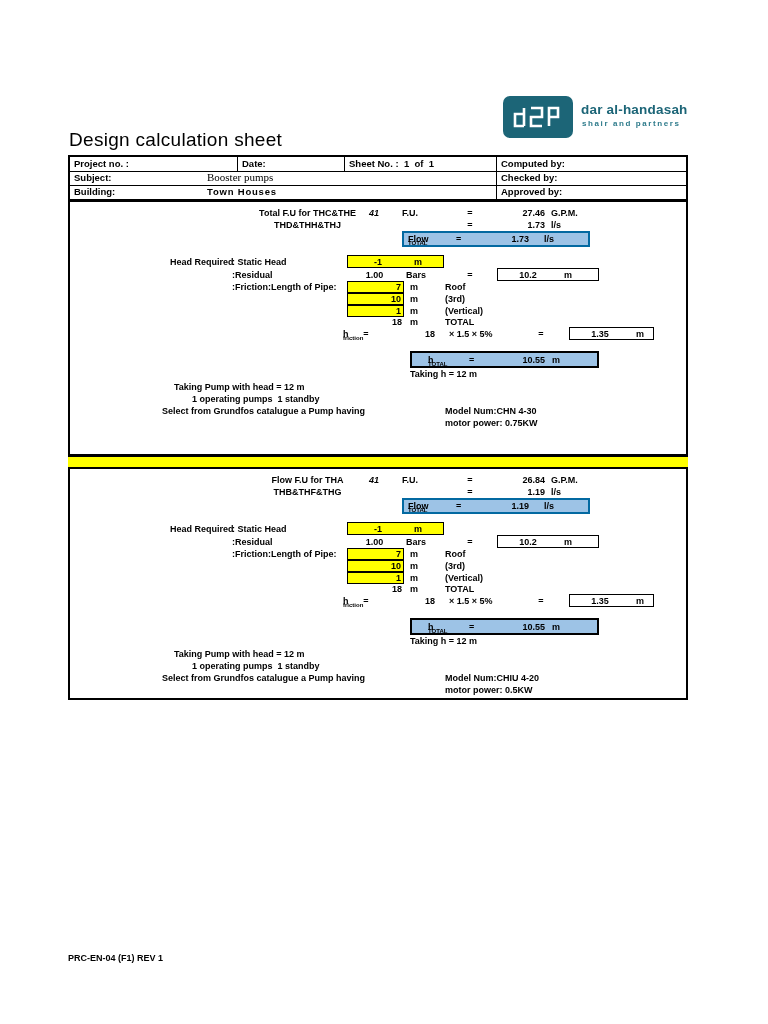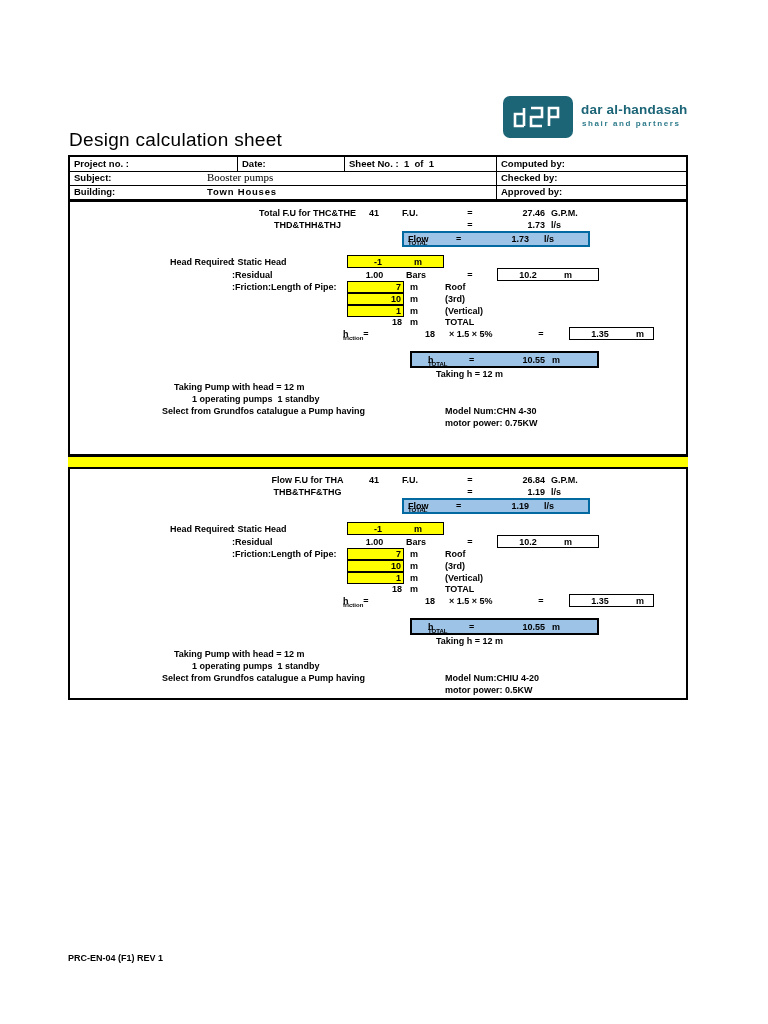--- a/index.html
+++ b/index.html
@@ -36,21 +36,21 @@
   .divider{position:absolute;left:-2px;right:-2px;top:252px;height:15px;background:var(--yellow);
            border-top:3px solid #000;border-bottom:2px solid #000;box-sizing:border-box;}
   .blk2{top:267px;height:231px;}
 
   .blk span{position:absolute;font-size:9px;font-weight:700;line-height:11px;white-space:pre;}
   .blk sub{font-size:6px;font-weight:700;}
   .blk div{position:absolute;box-sizing:border-box;}
 
   
   .x-lab{left:135px;width:205px;text-align:center;}
-  .x-41{left:288px;width:32px;text-align:center;}
+  .x-41{left:288px;width:32px;text-align:center;font-style:italic;}
   .x-fu{left:332px;}
   .x-eq{left:385px;width:30px;text-align:center;}
   .x-val{left:425px;width:50px;text-align:right;}
   .x-unit{left:481px;}
   .y1{top:6px;} .y2{top:18px;}
   .flowbox{left:332px;top:29px;width:188px;height:16px;background:var(--blue);
            border:2px solid #0369a1;}
   .fb-lab{left:4px;top:1px;} .fb-eq{left:52px;top:1px;}
   .fb-val{left:70px;top:1px;width:55px;text-align:right;} .fb-unit{left:140px;top:1px;}
 
@@ -67,21 +67,21 @@
   .p0{top:79px;} .p1{top:91px;} .p2{top:103px;}
   .x-m{left:340px;} .x-desc{left:375px;}
   .x-ptot{left:277px;width:55px;text-align:right;}
   .x-hflab{left:273px;} .x-hflen{left:345px;width:30px;text-align:center;}
   .x-hfform{left:379px;} .x-hfeq{left:460px;width:22px;text-align:center;}
   .wbox-hf{left:499px;top:125px;width:85px;height:13px;border:1px solid #000;background:#fff;}
   .htbox{left:340px;top:149px;width:189px;height:17px;background:var(--blue);
          border:2px solid #000;}
   .ht-lab{left:16px;top:2px;} .ht-eq{left:57px;top:2px;}
   .ht-val{left:85px;top:2px;width:48px;text-align:right;} .ht-unit{left:140px;top:2px;}
-  .y12{top:167px;margin-left:26px;} .y13{top:180px;} .y14{top:192px;} .y15{top:204px;} .y16{top:216px;}
+  .y12{top:167px;} .y13{top:180px;} .y14{top:192px;} .y15{top:204px;} .y16{top:216px;}
   .x-takingh{left:340px;} .x-tpump{left:104px;} .x-oper{left:122px;}
   .x-select{left:92px;} .x-model{left:375px;}
 
   .footer{position:absolute;left:68px;top:953px;font-size:9px;font-weight:700;white-space:pre;}
 </style>
 </head>
 <body>
 
 <div class="page">
 

